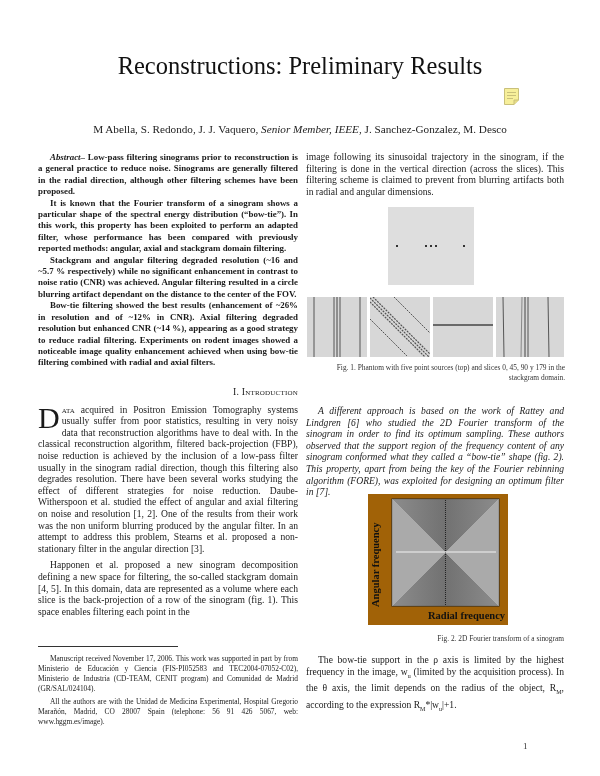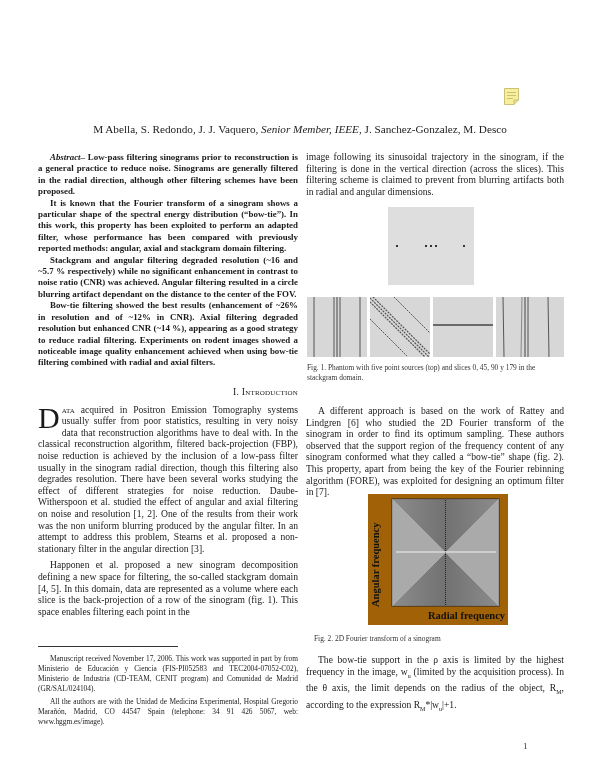--- a/index.html
+++ b/index.html
@@ -1,18 +1,18 @@
 <!DOCTYPE html>
 <html><head>
 <meta charset="utf-8">
 <style>
   html, body { margin: 0; padding: 0; background: #ffffff; }
   body { width: 600px; height: 776px; position: relative; overflow: hidden;
          font-family: "Liberation Serif", "DejaVu Serif", serif; color: #1a1a1a; }
-  .abs { position: absolute; }
+  .abs { position: absolute; text-align: right; }
   .title { left: 0; width: 600px; top: 50px; text-align: center; font-size: 24.5px; line-height: 32px; color: #111; }
   .note-icon { left: 504px; top: 88px; width: 15px; height: 17px; }
   .authors { left: 0; width: 600px; top: 123px; text-align: center; font-size: 11.2px; color: #222; }
   .authors i { font-style: italic; }
   .col { font-size: 9.6px; line-height: 11.6px; text-align: justify; }
   .left { left: 38px; width: 260px; }
   .right { left: 306px; width: 258px; }
   .abstract { top: 152px; font-weight: bold; font-size: 8.9px; line-height: 11.4px; }
   .abstract p { margin: 0; text-indent: 12px; }
   .abstract i { font-style: italic; }
@@ -28,32 +28,33 @@
   .footnote p { margin: 0 0 3px 0; text-indent: 12px; }
   .rtext1 { top: 151px; }
   .rtext1 p { margin: 0; }
   .fig1-top { left: 388px; top: 207px; width: 86px; height: 78px; background: #dedede; }
   .dot { position: absolute; width: 2px; height: 2px; background: #333; top: 38px; }
   .panels { left: 307px; top: 297px; width: 257px; height: 60px; }
   .panel { position: absolute; top: 0; width: 60px; height: 60px; background: #d7d7d7; overflow: hidden; }
   .panel svg { display: block; }
   .caption { font-size: 7.4px; line-height: 10px; color: #333; }
   .fig1-cap { left: 307px; width: 258px; top: 363px; }
-  .rtext2 { top: 405px; }
+  .rtext2 { top: 405px; font-style: italic; }
   .rtext2 p { margin: 0; text-indent: 12px; }
   .fig2 { left: 368px; top: 494px; width: 140px; height: 131px; background: #a16207; }
   .fig2-cap { left: 314px; width: 250px; top: 634px; }
   .rtext3 { top: 654px; }
   .rtext3 p { margin: 0; text-indent: 12px; }
   .pagenum { left: 523px; top: 741px; font-size: 9px; color: #333; }
 </style>
 </head>
 <body>
 
 <div class="abs title">
+  <div>Reconstructions: Preliminary Results</div>
 </div>
 
 <div class="abs note-icon">
   <svg width="15" height="17" viewBox="0 0 15 17">
     <path d="M0.5 0.5 H14.5 V12 L10 16.5 H0.5 Z" fill="#f7ef9a" stroke="#c9c07a" stroke-width="1"></path>
     <path d="M10 16.5 V12 H14.5" fill="#e6dd86" stroke="#c9c07a" stroke-width="1"></path>
     <line x1="3" y1="4.5" x2="12" y2="4.5" stroke="#c9c07a" stroke-width="1"></line>
     <line x1="3" y1="7.5" x2="12" y2="7.5" stroke="#c9c07a" stroke-width="1"></line>
     <line x1="3" y1="10.5" x2="9" y2="10.5" stroke="#c9c07a" stroke-width="1"></line>
   </svg>
@@ -72,21 +73,21 @@
 
 <div class="abs col left intro">
   <p class="sec-head" style="text-indent:0;margin-bottom:6px;"><span>I. </span><span class="sc">Introduction</span></p>
   <p class="first"><span class="dropcap">D</span><span class="smcap">ata</span><span> acquired in Positron Emission Tomography systems usually suffer from poor statistics, resulting in very noisy data that reconstruction algorithms have to deal with. In the classical reconstruction algorithm, filtered back-projection (FBP), noise reduction is achieved by the inclusion of a low-pass filter usually in the sinogram radial direction, though this filtering also degrades resolution. There have been several works studying the effect of different strategies for noise reduction. Daube-Witherspoon et al. studied the effect of angular and axial filtering on noise and resolution [1, 2]. One of the results from their work was the non uniform blurring produced by the angular filter. In an attempt to address this problem, Stearns et al. proposed a non-stationary filter in the angular direction [3].</span></p>
   <p>Happonen et al. proposed a new sinogram decomposition defining a new space for filtering, the so-called stackgram domain [4, 5]. In this domain, data are represented as a volume where each slice is the back-projection of a row of the sinogram (fig. 1). This space enables filtering each point in the</p>
 </div>
 
 <div class="abs footsep"></div>
 <div class="abs footnote">
   <p>Manuscript received November 17, 2006. This work was supported in part by from Ministerio de Educación y Ciencia (FIS-PI052583 and TEC2004-07052-C02), Ministerio de Industria (CD-TEAM, CENIT program) and Comunidad de Madrid (GR/SAL/024104).</p>
-  <p>All the authors are with the Unidad de Medicina Experimental, Hospital Gregorio Marañón, Madrid, CO 44547 Spain (telephone: 34 91 426 5067, web: www.hggm.es/image).</p>
+  <p>All the authors are with the Unidad de Medicina Experimental, Hospital Gregorio Marañón, Madrid, CO 28007 Spain (telephone: 56 91 426 5067, web: www.hggm.es/image).</p>
 </div>
 
 <div class="abs col right rtext1">
   <p>image following its sinusoidal trajectory in the sinogram, if the filtering is done in the vertical direction (across the slices). This filtering scheme is claimed to prevent from blurring artifacts both in radial and angular dimensions.</p>
 </div>
 
 <div class="abs fig1-top">
   <span class="dot" style="left:8px"></span>
   <span class="dot" style="left:37px"></span>
   <span class="dot" style="left:42px"></span>

